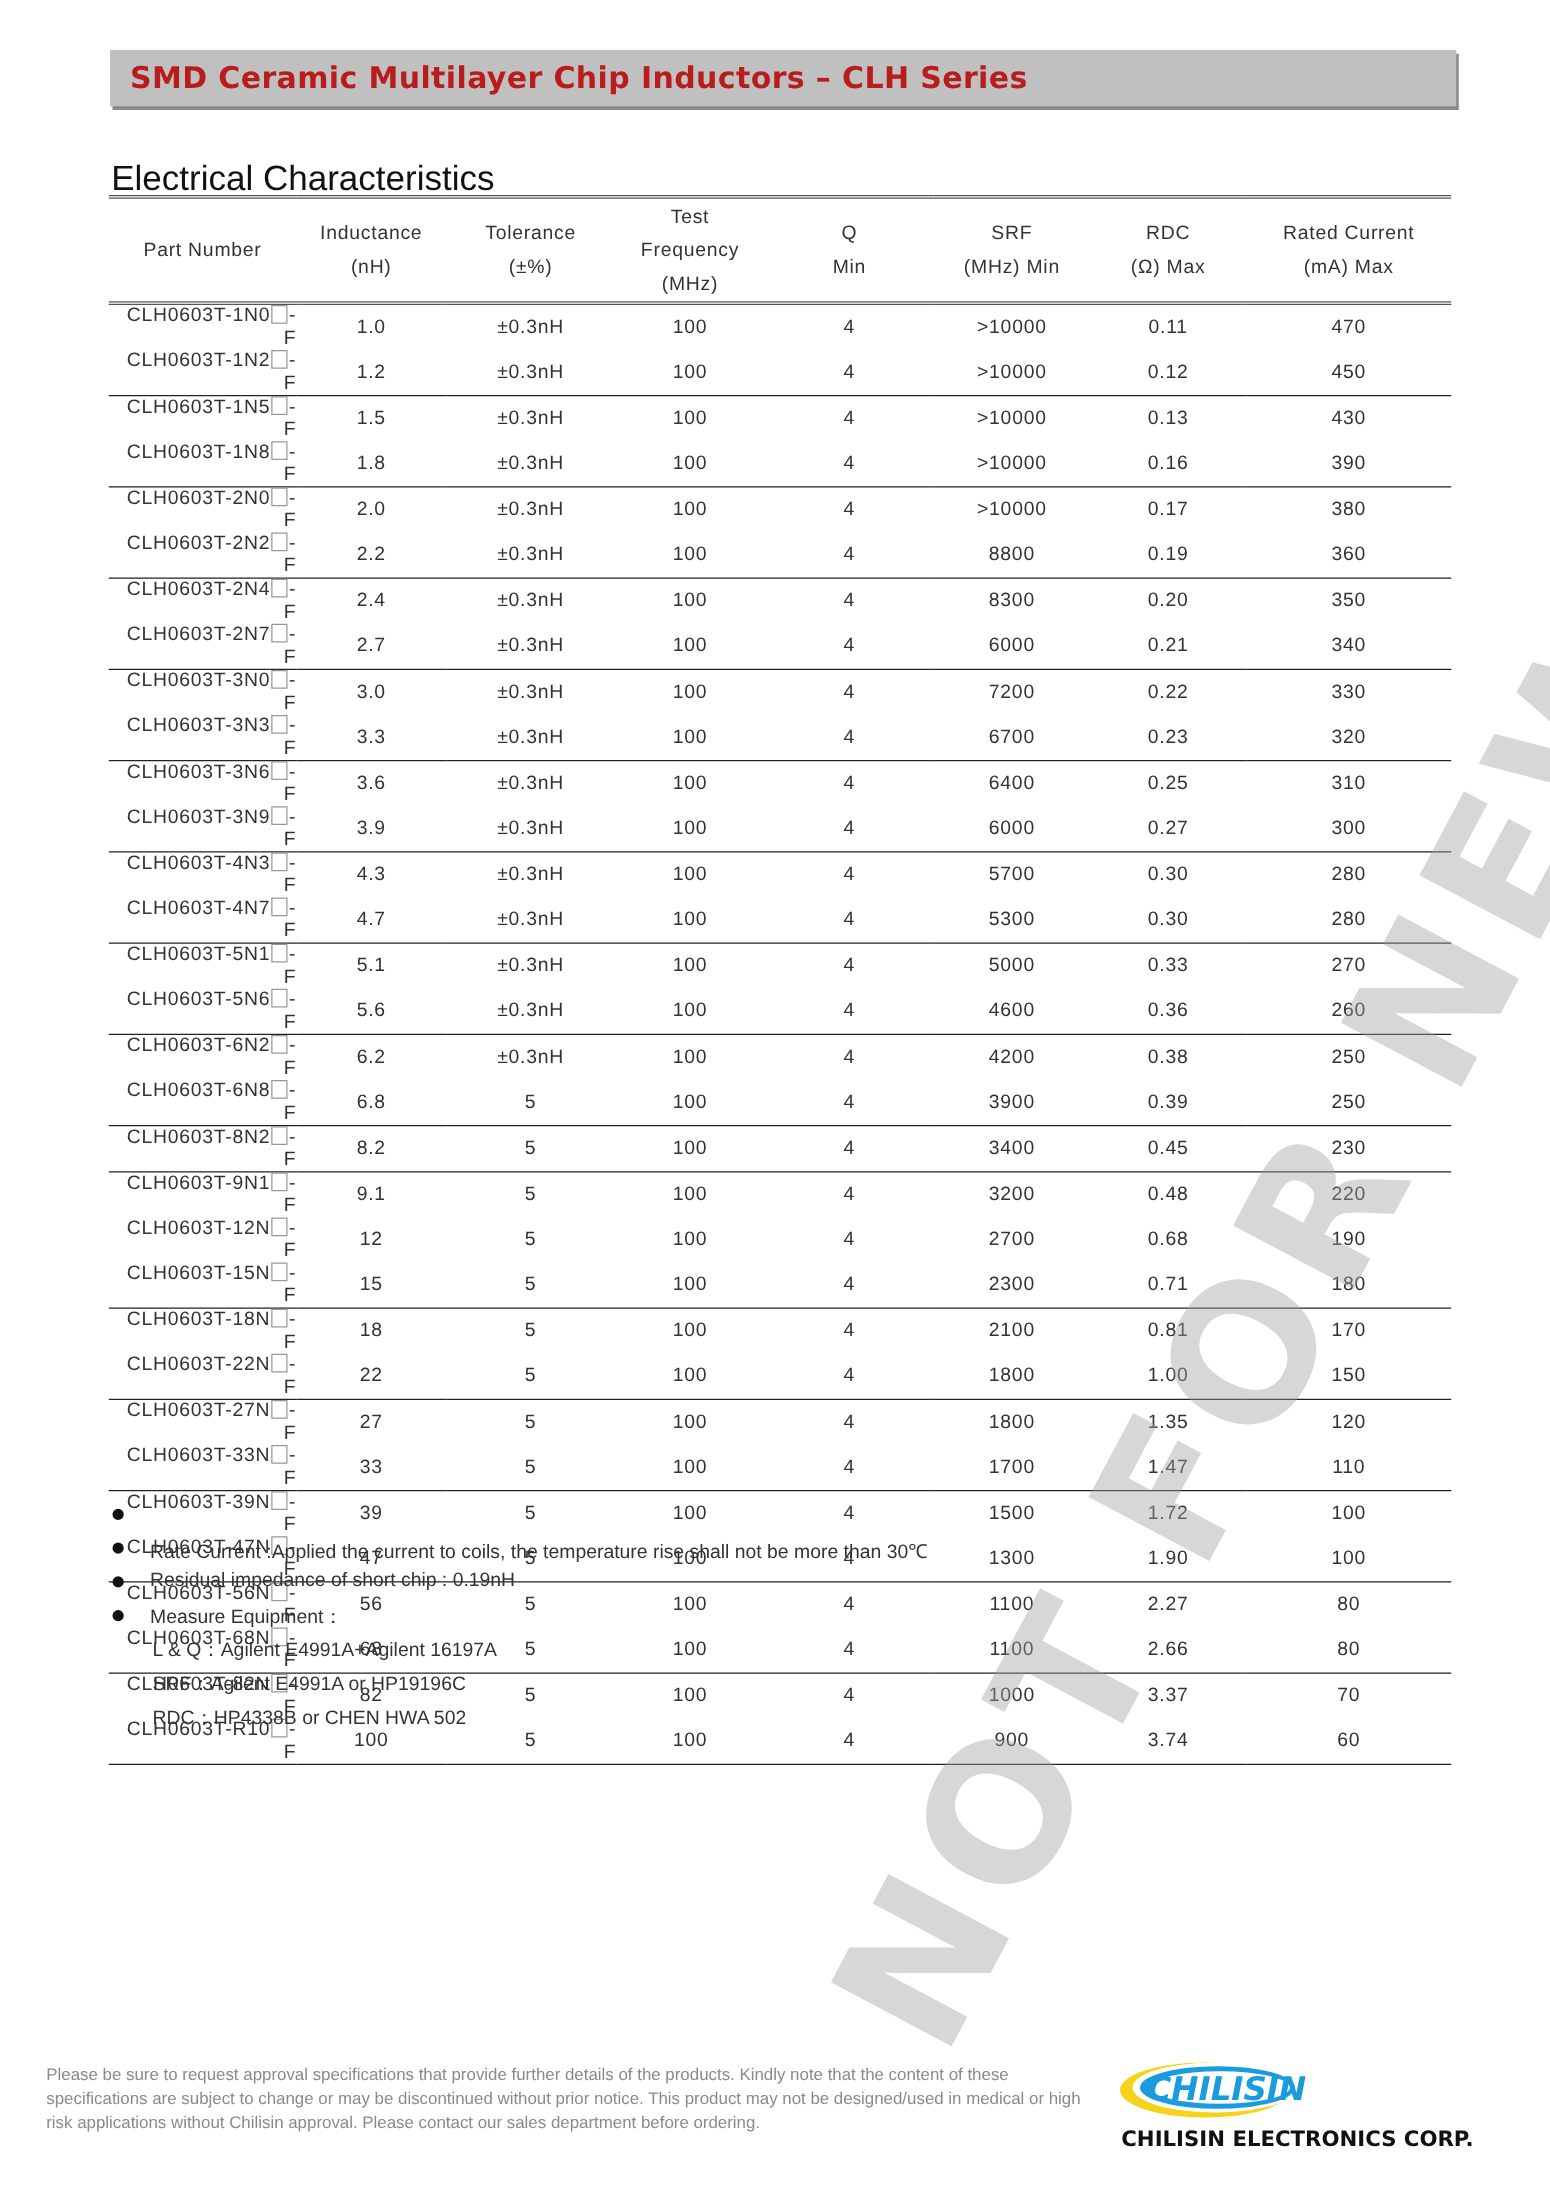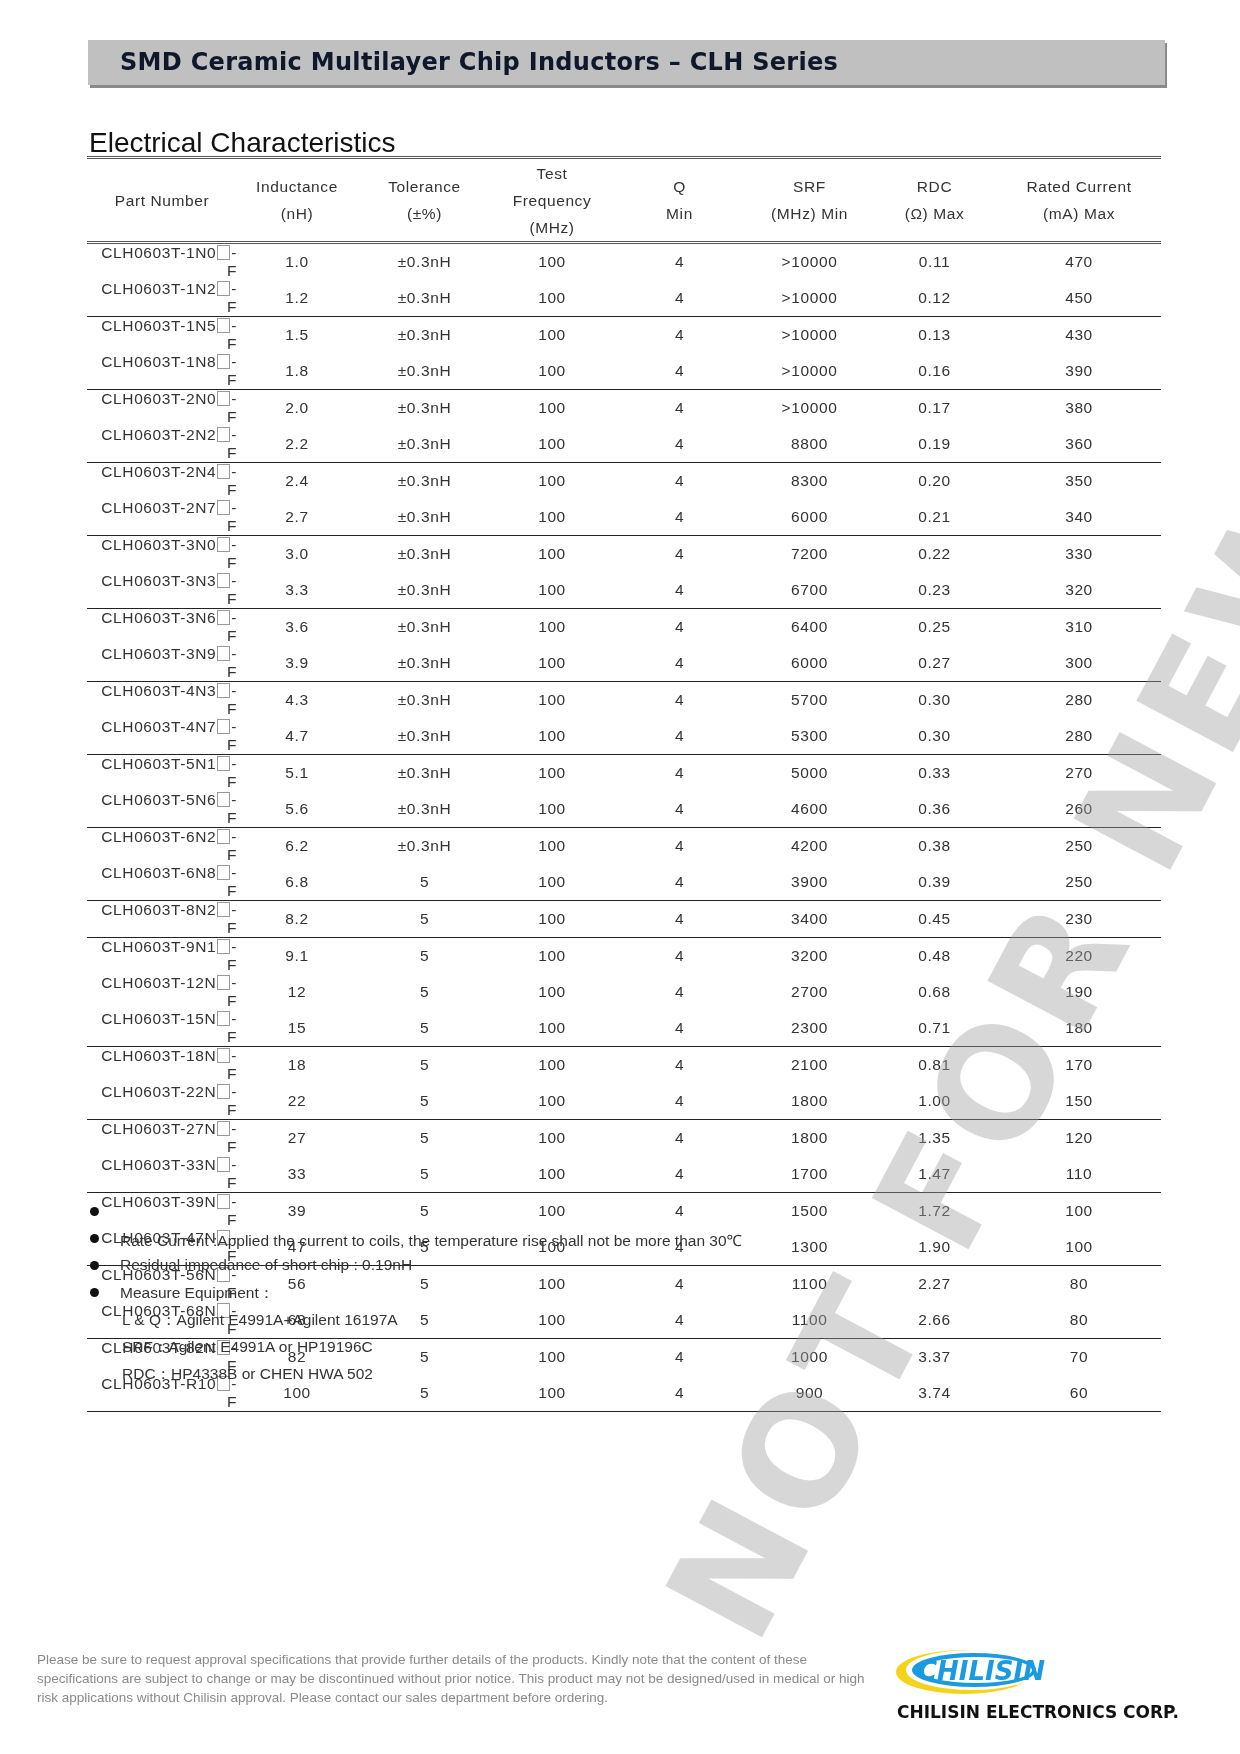--- a/index.html
+++ b/index.html
@@ -1,18 +1,18 @@
 <!DOCTYPE html>
 <html><head>
 <meta charset="utf-8">
 <style>
   html, body { margin:0; padding:0; background:#ffffff; }
   body { width:1240px; height:1754px; position:relative; overflow:hidden; font-family:"Liberation Sans", sans-serif; color:#222; }
   .title-bar { position:absolute; left:88px; top:40px; width:1077px; height:45px; background:#c0c0c0; box-shadow:2px 3px 0 #8a8a8a; }
-  .title-bar span { position:absolute; left:16px; top:8px; font-family:"DejaVu Sans", sans-serif; font-weight:bold; font-size:24px; color:#0f172a; letter-spacing:0.3px;margin-left:16px; }
+  .title-bar span { position:absolute; left:16px; top:8px; font-family:"DejaVu Sans", sans-serif; font-weight:bold; font-size:24px; color:#b91c1c; letter-spacing:0.3px; }
   .section-title { position:absolute; left:89px; top:127px; font-size:28px; color:#111; }
   table.spec { position:absolute; left:87px; top:156px; width:1074px; border-collapse:collapse; font-size:15.5px; color:#333; letter-spacing:0.6px; }
   table.spec thead th { font-weight:normal; text-align:center; vertical-align:middle; height:82px; line-height:27px; border-top:3px double #555; border-bottom:3px double #555; padding:0; }
   table.spec tbody td { text-align:center; height:27.4px; padding:0; }
   table.spec tbody tr.group-end td { border-bottom:1.5px solid #222; }
   table.spec td.pn { text-align:right; padding-left:10px; }
   .box { display:inline-block; width:11px; height:13px; border:1px solid #999; vertical-align:-2px; margin:0 1px; }
   .notes { position:absolute; left:88px; top:1202px; font-size:15.5px; color:#333; }
   .notes .note-line { letter-spacing:0.5px; height:28px; }
   .notes ul { list-style:none; margin:0; padding:0; }

